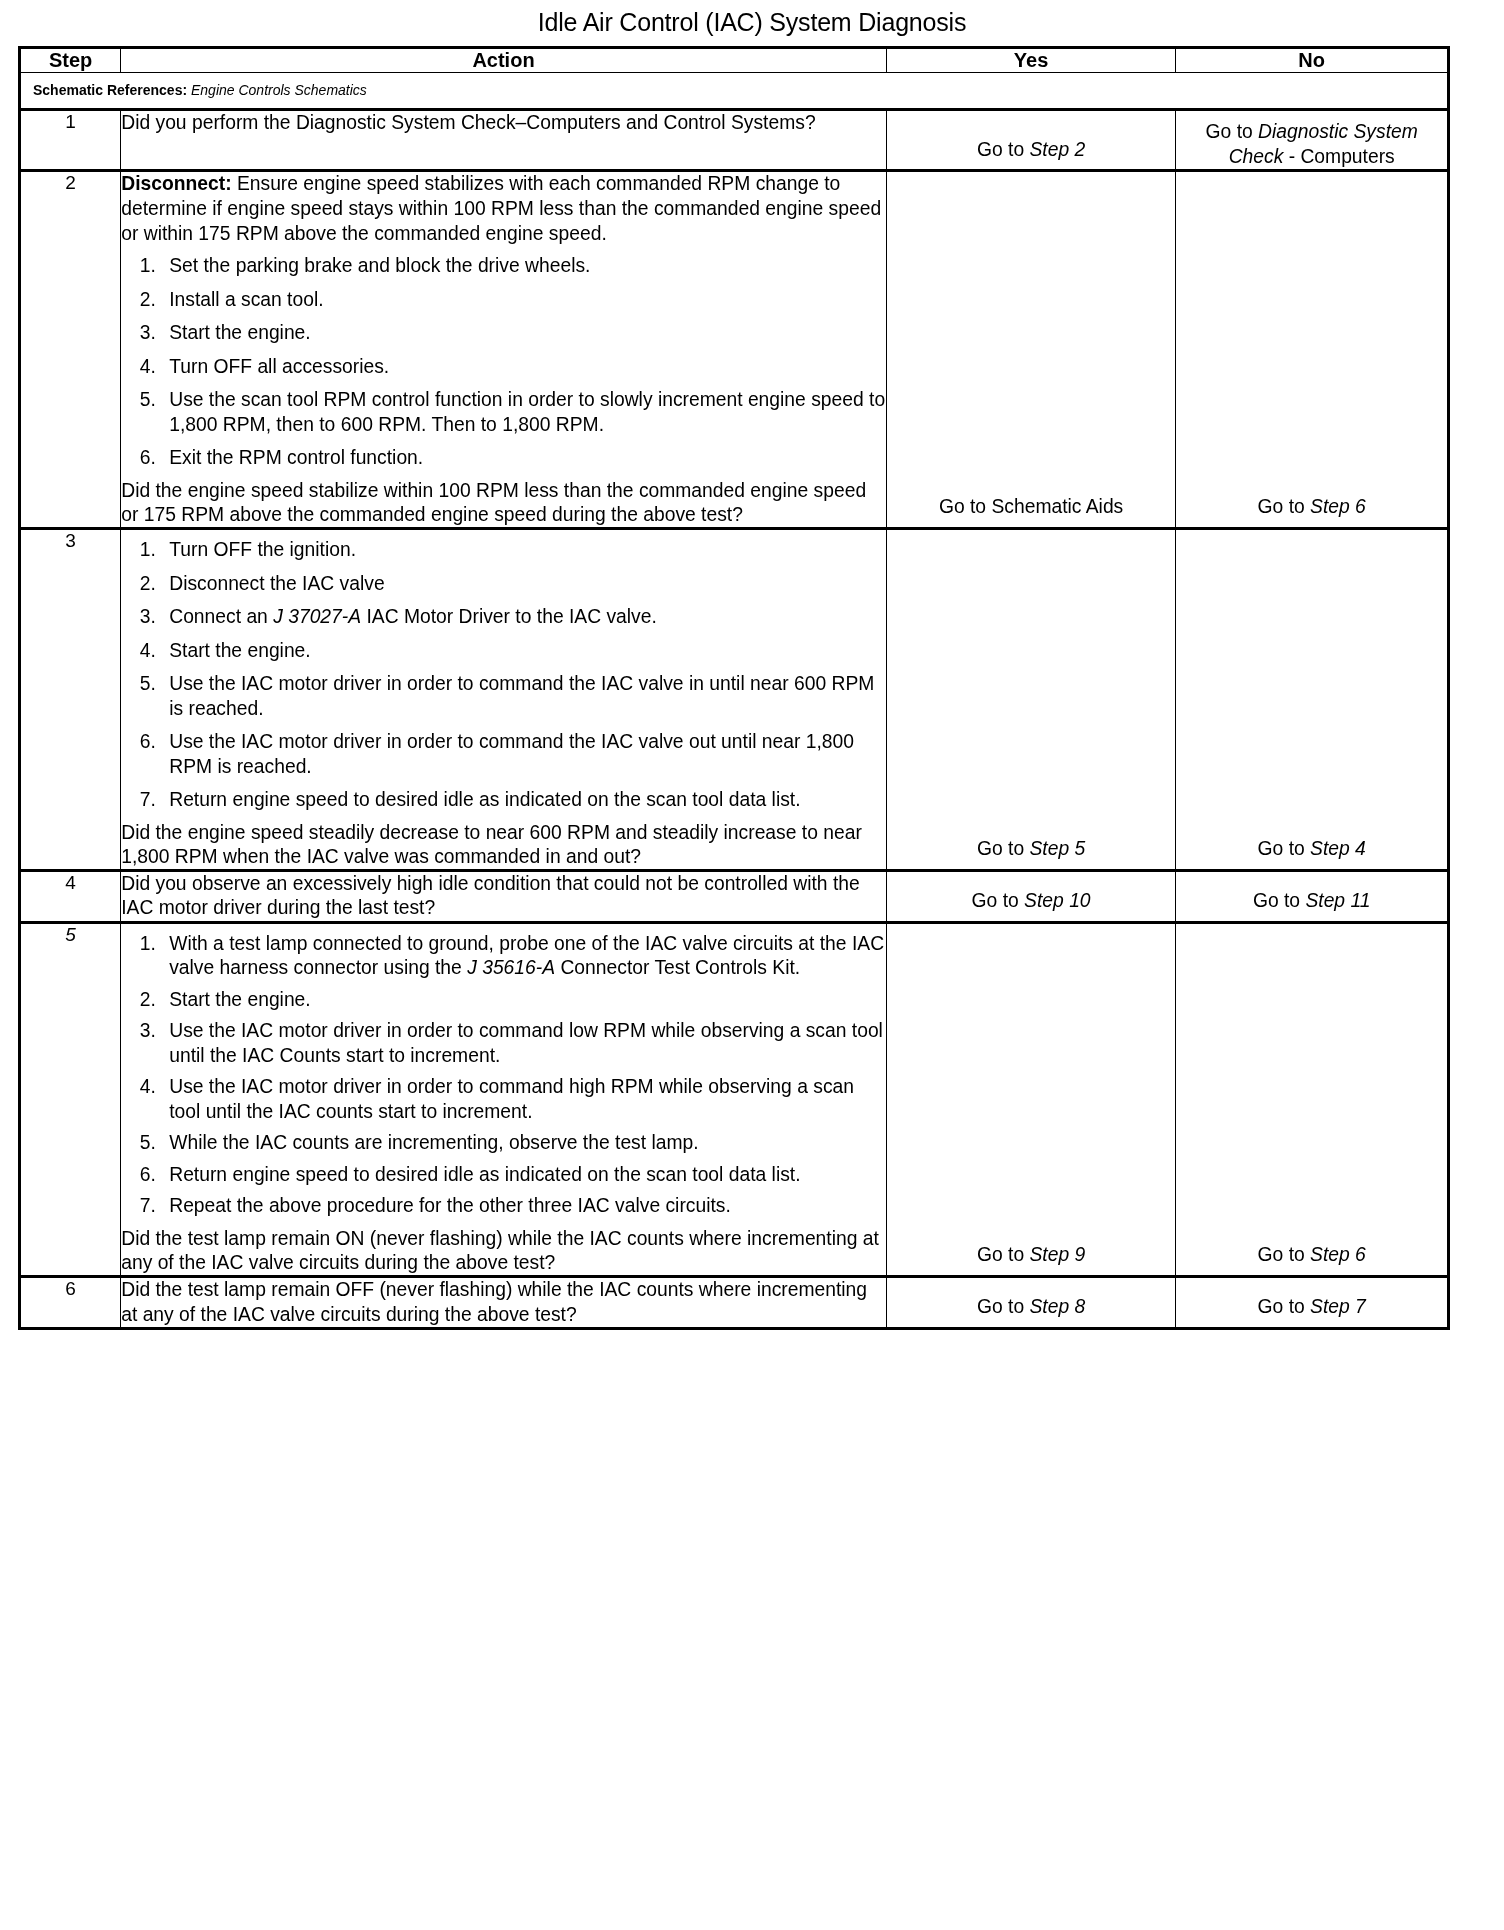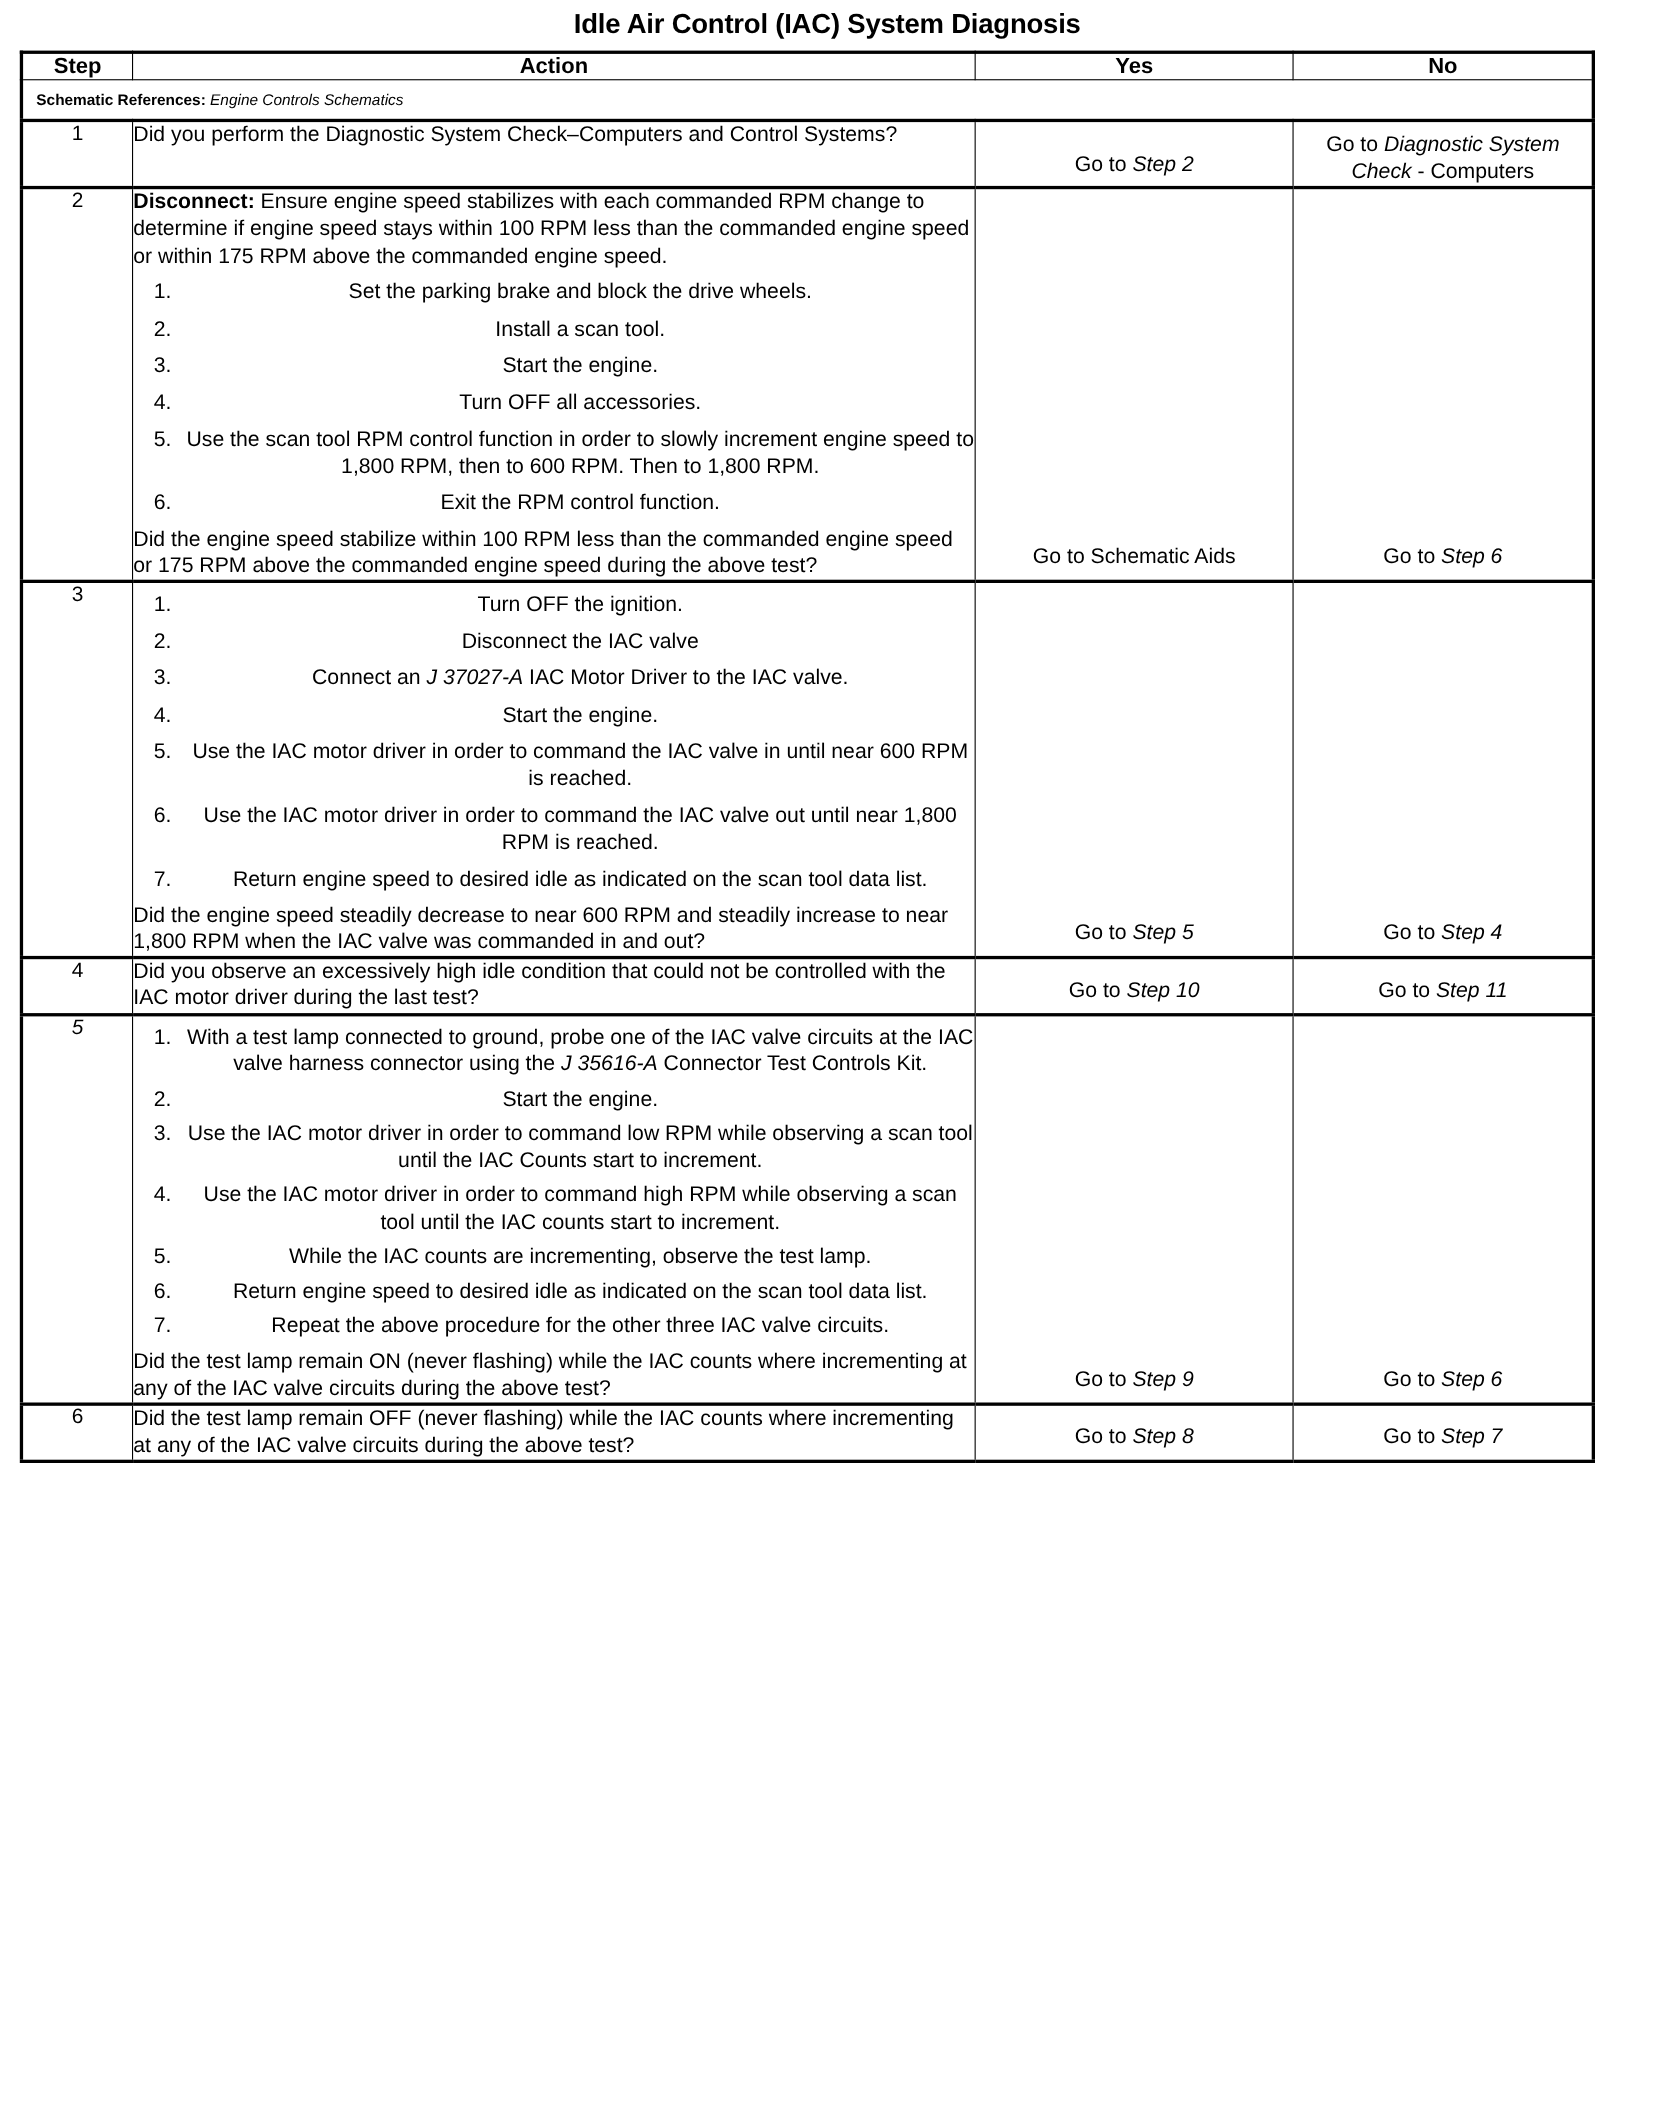--- a/index.html
+++ b/index.html
@@ -19,21 +19,21 @@
   .page {
     position: relative;
     width: 1504px;
     height: 1930px;
     padding: 0;
   }
 
   .doc-title {
     text-align: center;
     font-size: 25px;
-    font-weight: bold;
+    font-weight: normal;
     letter-spacing: -0.2px;
     padding-top: 8px;
     padding-bottom: 9px;
   }
 
   table.diag {
     border-collapse: collapse;
     table-layout: fixed;
     margin-left: 18px;
     width: 1432px;
@@ -110,21 +110,20 @@
 
   ol.substeps {
     margin: 8px 0 4px 0;
     padding-left: 40px;
     list-style-position: outside;
   }
   ol.substeps li {
     margin-bottom: 9px;
     padding-left: 8px;
     line-height: 1.27;
-    text-align: center;
   }
   ol.substeps li:last-child { margin-bottom: 2px; }
   ol.substeps li em, ol.substeps li i { font-style: italic; }
 
   p.closing {
     margin: 8px 0 0 0;
     line-height: 1.25;
   }
   p.lead { margin: 0; line-height: 1.27; }
 

